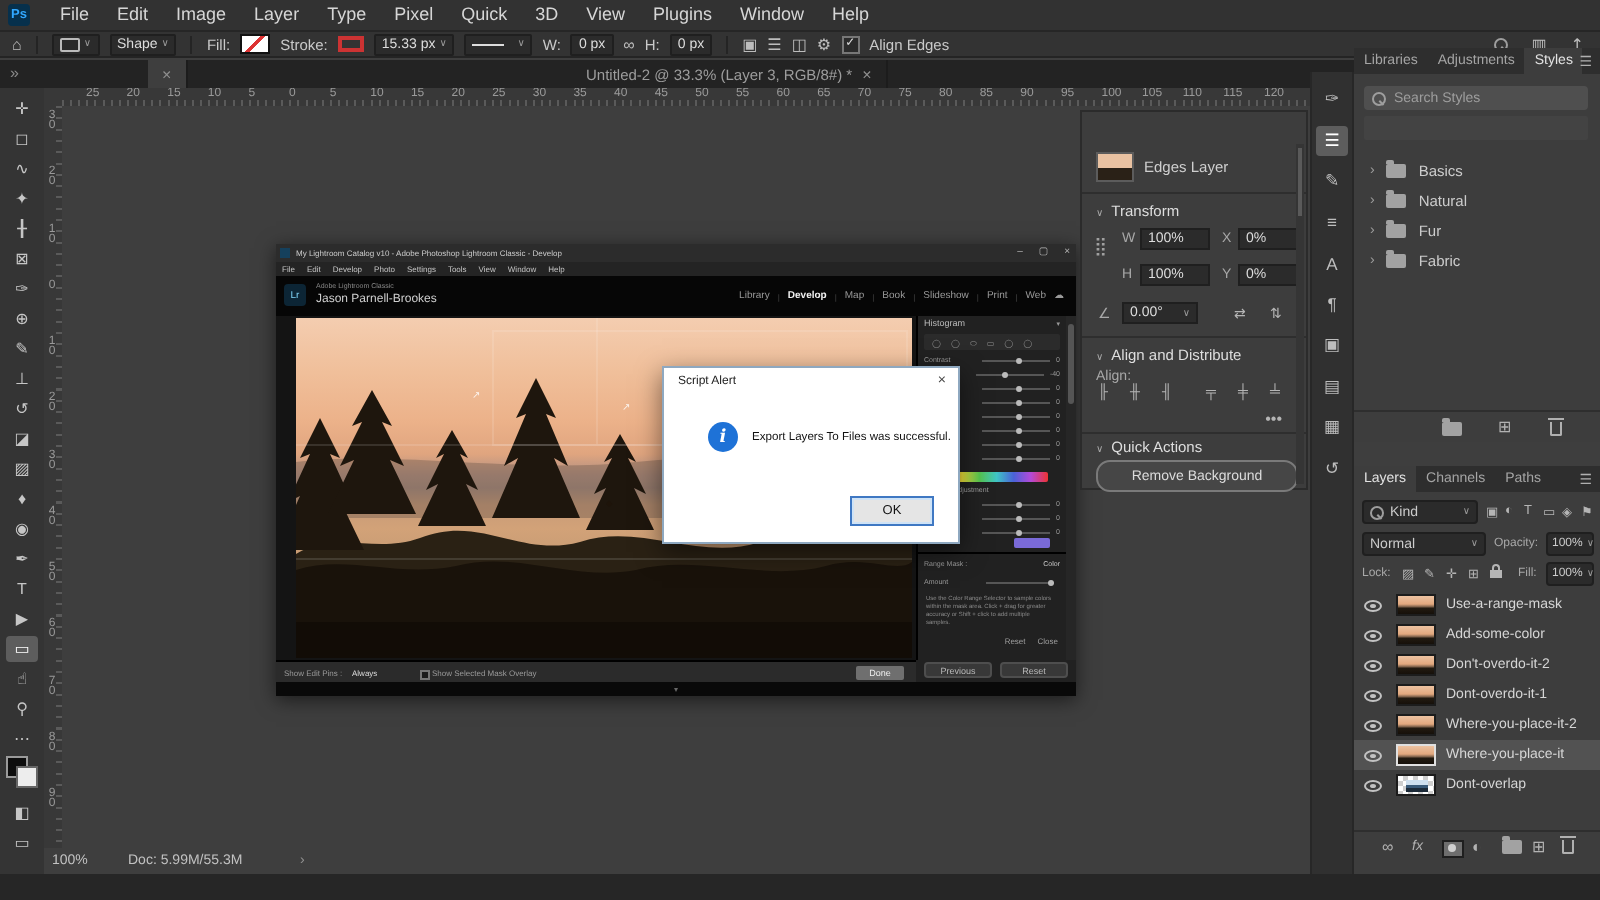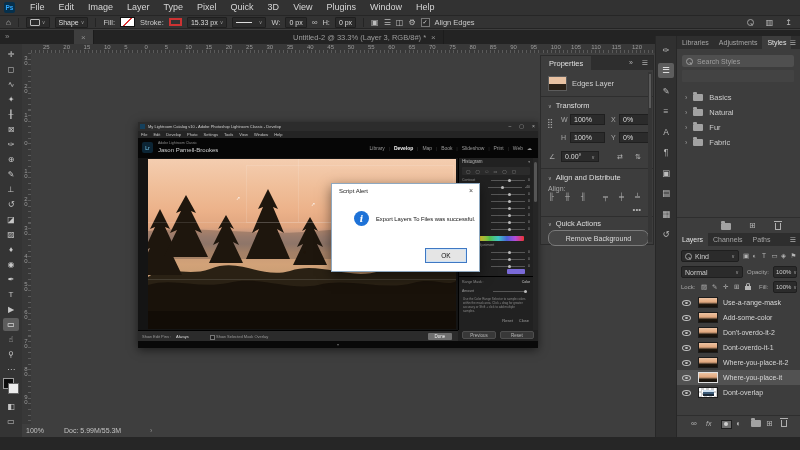--- a/index.html
+++ b/index.html
@@ -157,21 +157,21 @@
   #props-scroll-thumb{position:absolute;left:1px;top:2px;width:2px;height:34px;background:#5a5a5a;}
 
   
   #strip{left:655px;top:36px;width:22px;height:401px;background:#303030;border-left:1px solid #272727;border-right:1px solid #272727;box-sizing:border-box;}
   .strip-ic{position:absolute;left:2px;width:16px;height:15px;display:flex;align-items:center;justify-content:center;
     color:#bdbdbd;font-size:8.5px;border-radius:2px;}
   .strip-ic.active{background:#5d5d5d;color:#fff;}
 
   
   .dock{background:#3d3d3d;}
-  #styles-dock{left:677px;top:36px;width:123px;height:197px;}
+  #styles-dock{left:677px;top:24px;width:123px;height:197px;}
   #layers-dock{left:677px;top:233px;width:123px;height:204px;}
   .dock-tabs{position:absolute;left:0;top:0;width:123px;height:13px;background:#2e2e2e;display:flex;}
   .dock-tab{height:13px;display:flex;align-items:center;padding:0 5px;font-size:7px;color:#a5a5a5;white-space:nowrap;}
   .dock-tab.active{background:#3d3d3d;color:#e3e3e3;}
   .dock-menu{position:absolute;right:4px;top:3px;color:#b0b0b0;font-size:7px;}
   #styles-search{position:absolute;left:5px;top:19px;width:112px;height:12px;background:#4f4f4f;border-radius:2px;
     display:flex;align-items:center;gap:4px;padding-left:4px;box-sizing:border-box;color:#9e9e9e;font-size:7px;}
   #styles-band{position:absolute;left:5px;top:34px;width:112px;height:12px;background:#434343;border-radius:1px;}
   .style-row{position:absolute;left:0;width:123px;height:15px;display:flex;align-items:center;gap:6px;padding-left:8px;box-sizing:border-box;}
   .style-chev{color:#9a9a9a;font-size:7px;}
@@ -591,25 +591,20 @@
   </div>
 
   <div id="statusbar" class="abs">
     <span id="status-zoom">100%</span>
     <span id="status-doc">Doc: 5.99M/55.3M</span>
     <span id="status-chevron">›</span>
   </div>
   <div id="bottom-strip" class="abs"></div>
 
   <div id="props" class="abs">
-    <div id="props-header">
-      <span id="props-tab">Properties</span>
-      <span id="props-collapse">»</span>
-      <span id="props-menu">☰</span>
-    </div>
     <span id="pixel-layer-thumb"></span>
     <span id="pixel-layer-label">Edges Layer</span>
     <div class="props-div" style="top:40px;"></div>
     <div class="sect-head" style="top:45px;"><span class="tri">∨</span><span>Transform</span></div>
     <span id="link-wh">⣿</span>
     <span class="plabel" style="left:20px;top:60px;">W</span>
     <span class="pfld" style="left:29px;top:58px;width:35px;">100%</span>
     <span class="plabel" style="left:70px;top:60px;">X</span>
     <span class="pfld" style="left:78px;top:58px;width:30px;">0%</span>
     <span class="plabel" style="left:20px;top:78px;">H</span>

